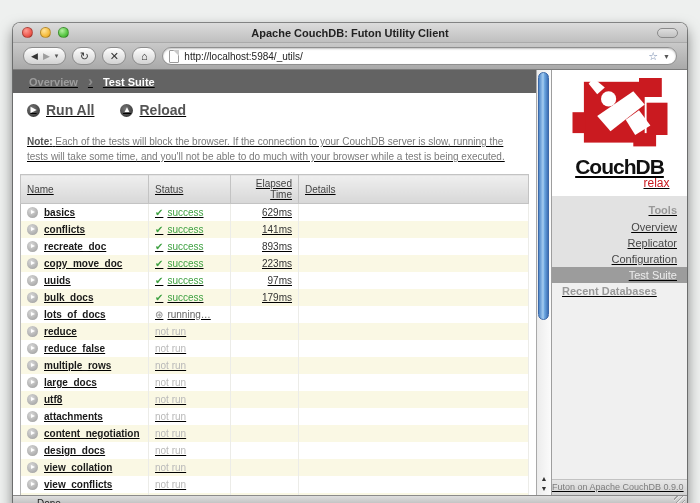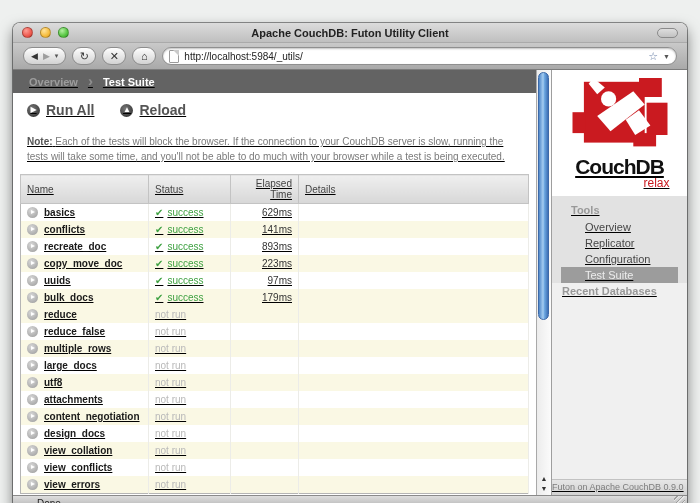--- a/index.html
+++ b/index.html
@@ -105,21 +105,21 @@
 
   
   .sidebar { flex:1; display:flex; flex-direction:column; min-width:0;
     background:#f0f0f0; border-left:1px solid #9e9e9e; }
   .logo-box { background:#fff; padding:8px 0 6px; display:flex;
     flex-direction:column; align-items:center; flex:none; }
   .logo-word { font-size:21px; font-weight:bold; color:#111; letter-spacing:-1px;
     line-height:1; margin-top:2px; width:104px; text-align:center; }
   .logo-tag { width:104px; text-align:right; color:#c9191f; font-size:12px;
     line-height:1.1; padding-right:2px; }
-  .tools-sec { background:#e2e2e2; padding:6px 9px 0; flex:none; }
+  .tools-sec { background:#e2e2e2; padding:6px 0 0; flex:none;text-align:right; }
   .sb-head { font-size:11px; font-weight:bold; color:#999; padding:2px 10px 3px; }
   .sb-item { font-size:11px; color:#474747; padding:2px 10px 2px 24px; cursor:default; }
   .sb-item.selected { background:#9c9c9c; color:#ececec; }
   .recent-sec { flex:1; background:#f0f0f0; }
   .sb-footer { flex:none; height:16px; background:linear-gradient(#e6e6e6,#d2d2d2);
     border-top:1px solid #c2c2c2; font-size:9px; color:#7d7d7d; text-align:left;
     line-height:15px; padding-right:15px; white-space:nowrap; }
 
   
   .statusbar { height:14px; flex:none; position:relative;
@@ -234,20 +234,26 @@
               <tr class="odd st-success">
                 <td class="c-name"><span class="play"></span><span>uuids</span></td>
                 <td class="c-status"><span class="sticon"></span><span>success</span></td>
                 <td class="c-elapsed">97ms</td>
                 <td class="c-details"></td>
               </tr>
               <tr class="even st-success">
                 <td class="c-name"><span class="play"></span><span>bulk_docs</span></td>
                 <td class="c-status"><span class="sticon"></span><span>success</span></td>
                 <td class="c-elapsed">179ms</td>
+                <td class="c-details"></td>
+              </tr>
+              <tr class="odd st-running">
+                <td class="c-name"><span class="play"></span><span>lots_of_docs</span></td>
+                <td class="c-status"><span class="sticon"></span><span>running…</span></td>
+                <td class="c-elapsed"></td>
                 <td class="c-details"></td>
               </tr>
               <tr class="even st-notrun">
                 <td class="c-name"><span class="play"></span><span>reduce</span></td>
                 <td class="c-status"><span>not run</span></td>
                 <td class="c-elapsed"></td>
                 <td class="c-details"></td>
               </tr>
               <tr class="odd st-notrun">
                 <td class="c-name"><span class="play"></span><span>reduce_false</span></td>

